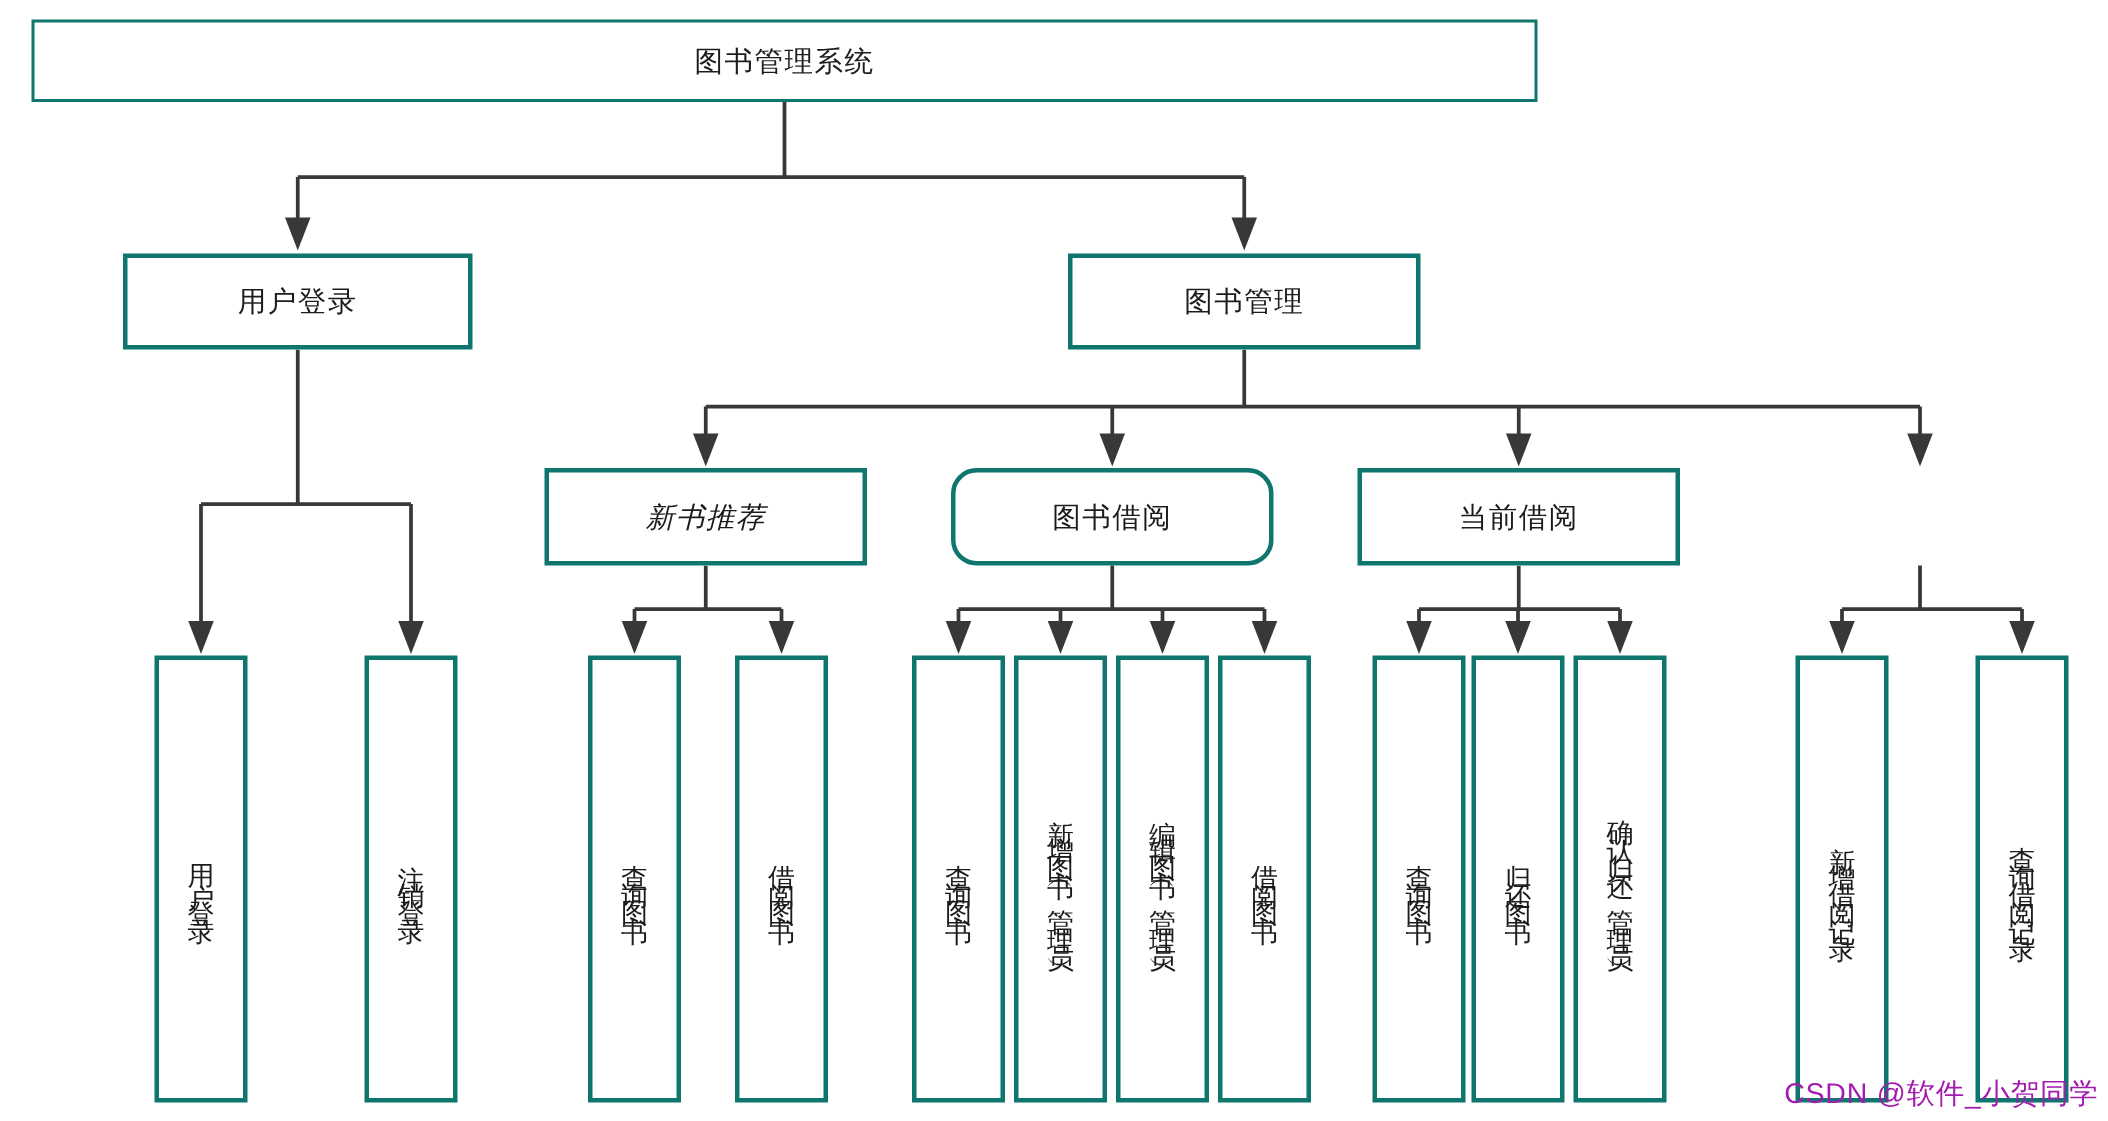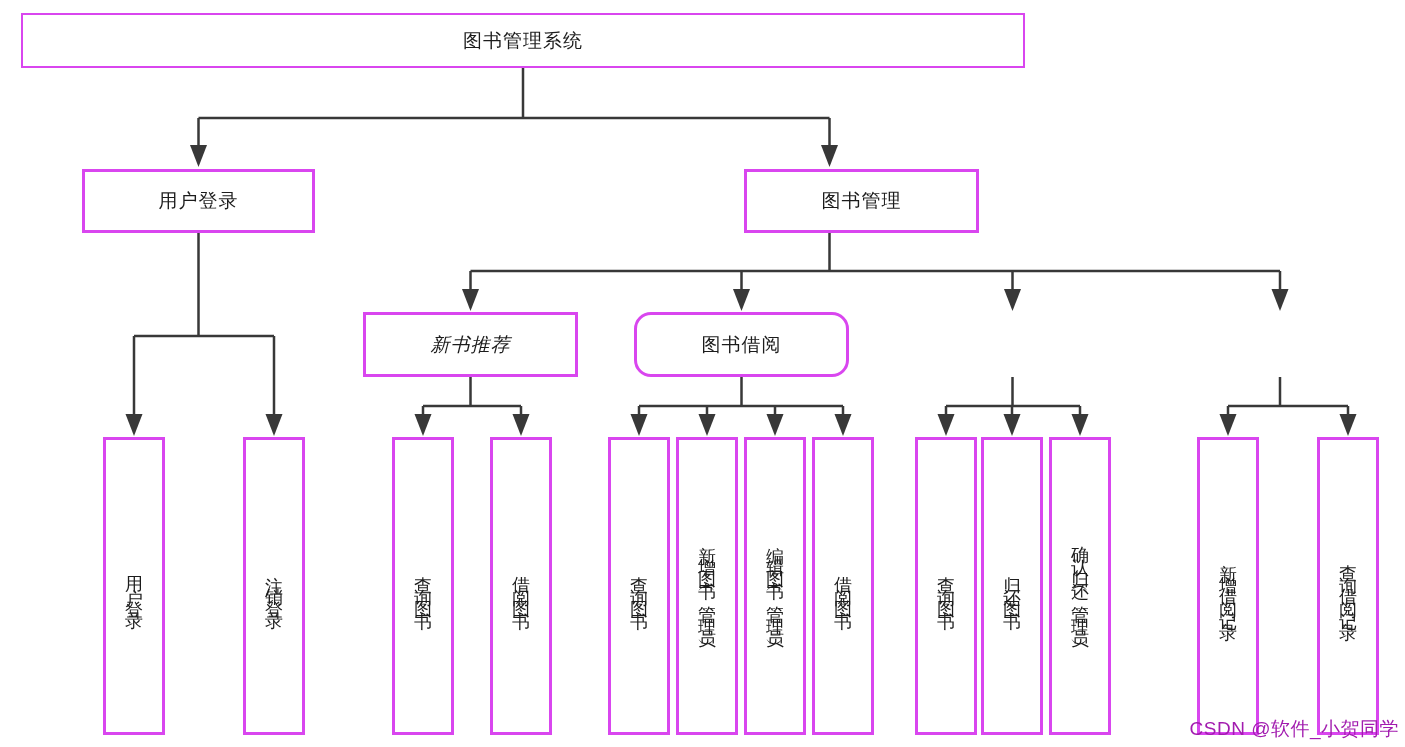--- a/index.html
+++ b/index.html
@@ -3,21 +3,21 @@
 <meta charset="utf-8">
 <style>
   html,body { margin:0; padding:0; background:#ffffff; }
   .canvas {
     position:relative; width:1405px; height:747px; background:#ffffff;
     font-family:"Liberation Sans","DejaVu Sans",sans-serif; overflow:hidden;
   }
   .wires { position:absolute; left:0; top:0; width:1405px; height:747px; }
   .node {
     position:absolute; box-sizing:border-box; background:#ffffff;
-    border:3px solid #d946ef; display:flex; align-items:center; justify-content:center;
+    border:3px solid #0f766e; display:flex; align-items:center; justify-content:center;
     color:#1c1c1c; font-size:19px;
   }
   .node.h span { letter-spacing:1px; white-space:nowrap; }
   .node.root { border-width:2px; }
   .node.v { width:62px; height:298px; top:437px; }
   .node.v span {
     writing-mode:vertical-rl; text-orientation:mixed;
     letter-spacing:12px; line-height:1; font-size:18px;
   }
   .watermark {
@@ -63,29 +63,32 @@
     </g>
   </svg>
 
   <div class="node h root" style="left:21px;top:13px;width:1004px;height:55px;">
     <span>图书管理系统</span>
   </div>
 
   <div class="node h" style="left:82px;top:169px;width:233px;height:64px;">
     <span>用户登录</span>
   </div>
-  <div class="node h" style="left:712px;top:169px;width:235px;height:64px;margin-left:32px;">
+  <div class="node h" style="left:712px;top:169px;width:235px;height:64px;">
     <span>图书管理</span>
   </div>
 
   <div class="node h" style="left:363px;top:312px;width:215px;height:65px;font-style:italic;">
     <span>新书推荐</span>
   </div>
   <div class="node h" style="left:634px;top:312px;width:215px;height:65px;border-radius:17px;">
     <span>图书借阅</span>
+  </div>
+  <div class="node h" style="left:905px;top:312px;width:215px;height:65px;">
+    <span>当前借阅</span>
   </div>
 
   <div class="node v" style="left:103px;">
     <span>用户登录</span>
   </div>
   <div class="node v" style="left:243px;">
     <span>注销登录</span>
   </div>
 
   <div class="node v" style="left:392px;">

